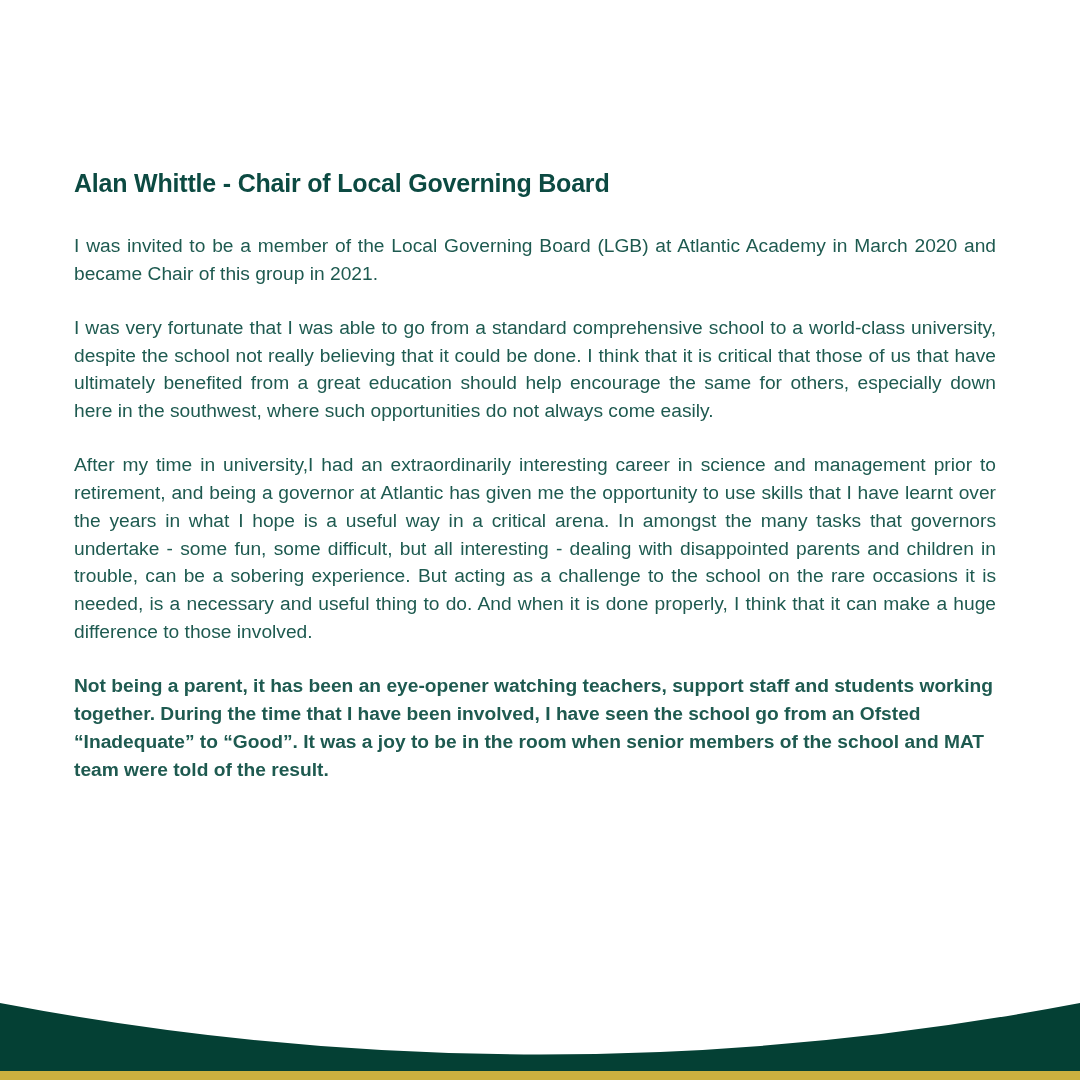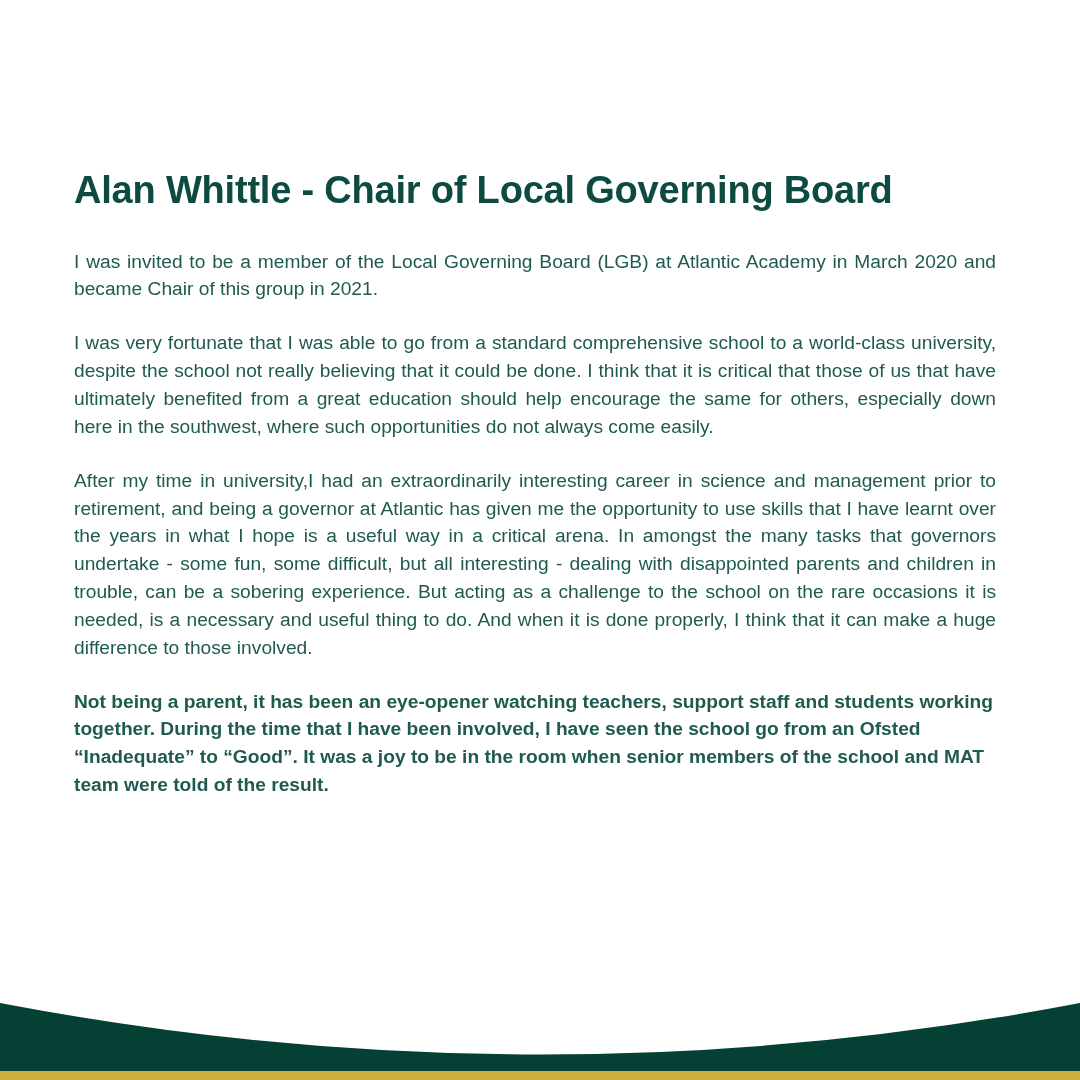--- a/index.html
+++ b/index.html
@@ -25,21 +25,21 @@
   }
 
   .content {
     position: absolute;
     left: 74px;
     top: 168px;
     width: 934px;
   }
 
   .testimonial-title {
-    font-size: 38px;
+    font-size: 25px;
     font-weight: bold;
     color: #0c4a42;
     letter-spacing: -0.2px;
     line-height: 1.2;
     margin: 0 0 34px 0;
   }
 
   .testimonial-body {
     font-size: 19.2px;
     line-height: 1.45;

